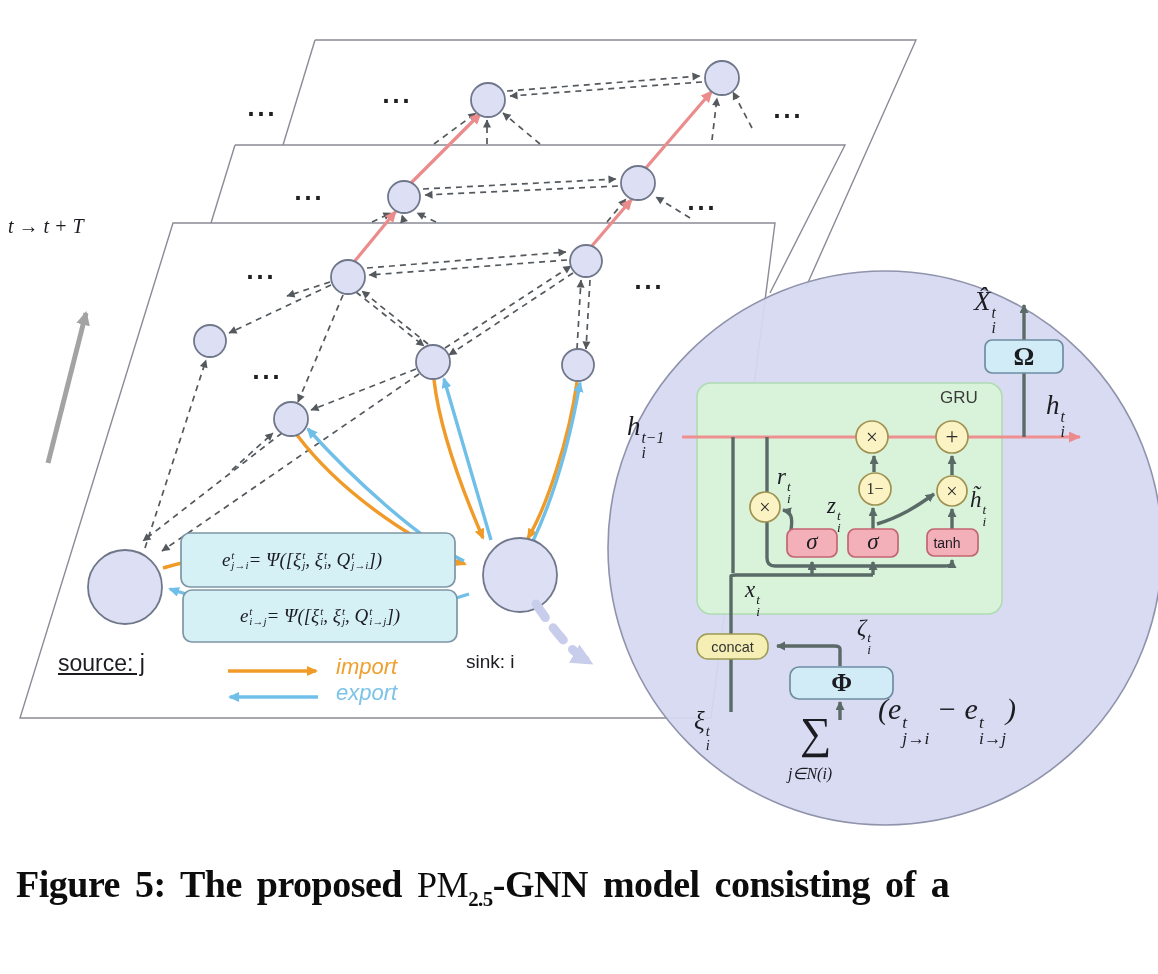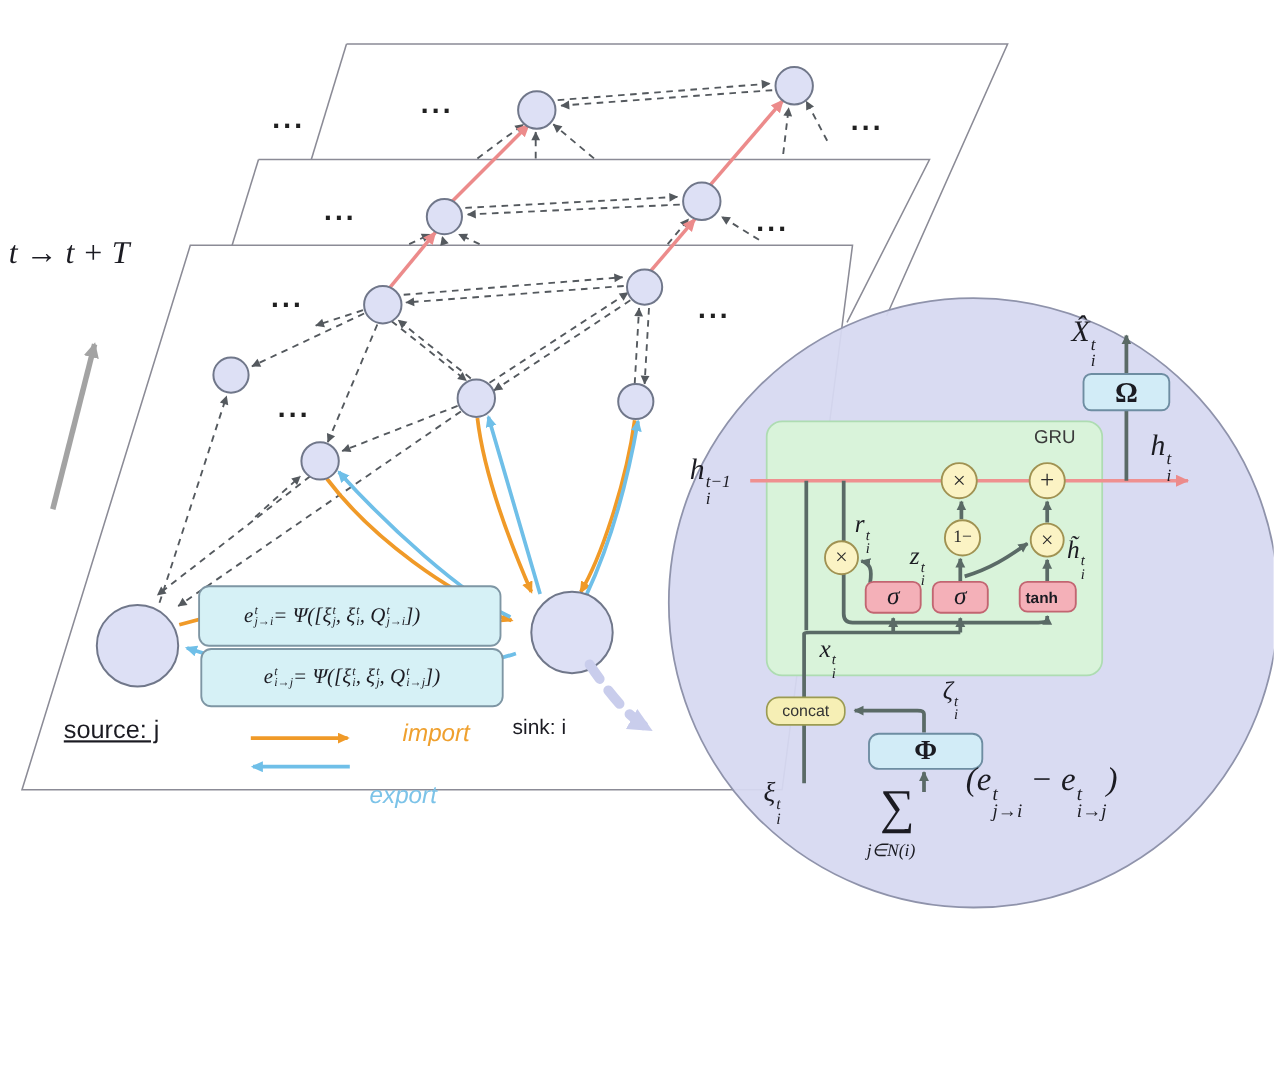--- a/index.html
+++ b/index.html
@@ -171,21 +171,21 @@
     <rect x="787" y="529" width="50" height="28" rx="7"></rect>
     <rect x="848" y="529" width="50" height="28" rx="7"></rect>
     <rect x="927" y="529" width="51" height="27" rx="7"></rect>
   </g>
 
   <rect x="985" y="340" width="78" height="33" rx="7" fill="#d2ecf7" stroke="#6e8da2" stroke-width="1.7"></rect>
   <rect x="790" y="667" width="103" height="32" rx="9" fill="#d2ecf7" stroke="#6e8da2" stroke-width="1.7"></rect>
   <rect x="697" y="634" width="71" height="25" rx="11" fill="#f6efb5" stroke="#9b9b52" stroke-width="1.5"></rect>
 </svg>
 
-<div class="lbl m" style="left:8px;top:216px;font-size:29px;">t → t + T</div>
+<div class="lbl m" style="left:8px;top:216px;font-size:20px;">t → t + T</div>
 
 <div class="lbl dots" style="left:247px;top:99px;">...</div>
 <div class="lbl dots" style="left:382px;top:86px;">...</div>
 <div class="lbl dots" style="left:773px;top:101px;">...</div>
 <div class="lbl dots" style="left:294px;top:183px;">...</div>
 <div class="lbl dots" style="left:687px;top:193px;">...</div>
 <div class="lbl dots" style="left:246px;top:262px;">...</div>
 <div class="lbl dots" style="left:252px;top:362px;">...</div>
 <div class="lbl dots" style="left:634px;top:272px;">...</div>
 
@@ -211,22 +211,22 @@
       </span>, ξ<span class="ss">
         <span class="sp">t</span>
         <span class="sb">j</span>
       </span>, Q<span class="ss">
         <span class="sp">t</span>
         <span class="sb">i→j</span>
       </span> ])</div>
 
 <div class="lbl sans" style="left:58px;top:652px;font-size:23px;text-decoration:underline;">source: j</div>
 <div class="lbl sans" style="left:466px;top:652px;font-size:19px;">sink: i</div>
-<div class="lbl sans" style="left:336px;top:656px;font-size:22px;font-style:italic;color:#efa02e;margin-left:30px;">import</div>
-<div class="lbl sans" style="left:336px;top:682px;font-size:22px;font-style:italic;color:#7cc3e8;margin-top:30px;">export</div>
+<div class="lbl sans" style="left:336px;top:656px;font-size:22px;font-style:italic;color:#efa02e;">import</div>
+<div class="lbl sans" style="left:336px;top:682px;font-size:22px;font-style:italic;color:#7cc3e8;">export</div>
 
 <div class="lbl m" style="left:627px;top:413px;font-size:27px;">h<span class="ss">
         <span class="sp">t−1</span>
         <span class="sb">i</span>
       </span></div>
 <div class="lbl sans" style="left:940px;top:389px;font-size:17px;color:#3a3a3a;">GRU</div>
 <div class="lbl m" style="left:1046px;top:392px;font-size:27px;">h<span class="ss">
         <span class="sp">t</span>
         <span class="sb">i</span>
       </span></div>
@@ -237,21 +237,21 @@
 <div class="boxtxt" style="left:985px;top:340px;width:78px;height:33px;font-size:26px;font-weight:700;">Ω</div>
 
 <div class="gatetxt" style="left:856px;top:421px;width:32px;height:32px;font-size:21px;">×</div>
 <div class="gatetxt" style="left:936px;top:421px;width:32px;height:32px;font-size:23px;">+</div>
 <div class="gatetxt" style="left:750px;top:492px;width:30px;height:30px;font-size:20px;">×</div>
 <div class="gatetxt" style="left:859px;top:474px;width:32px;height:30px;font-size:16px;">1−</div>
 <div class="gatetxt" style="left:937px;top:476px;width:30px;height:30px;font-size:20px;">×</div>
 
 <div class="boxtxt m" style="left:787px;top:528px;width:50px;height:28px;font-size:23px;">σ</div>
 <div class="boxtxt m" style="left:848px;top:528px;width:50px;height:28px;font-size:23px;">σ</div>
-<div class="boxtxt sans" style="left:927px;top:529px;width:40px;height:27px;font-size:14px;font-weight:700;">tanh</div>
+<div class="boxtxt sans" style="left:927px;top:529px;width:40px;height:27px;font-size:14px;font-weight:400;">tanh</div>
 
 <div class="lbl m" style="left:777px;top:465px;font-size:23px;">r<span class="ss">
         <span class="sp">t</span>
         <span class="sb">i</span>
       </span></div>
 <div class="lbl m" style="left:827px;top:494px;font-size:23px;">z<span class="ss">
         <span class="sp">t</span>
         <span class="sb">i</span>
       </span></div>
 <div class="lbl m" style="left:970px;top:488px;font-size:23px;">h̃<span class="ss">
@@ -276,14 +276,17 @@
 <div class="lbl" style="left:800px;top:712px;font-size:44px;">∑</div>
 <div class="lbl m" style="left:788px;top:766px;font-size:16px;">j∈N(i)</div>
 <div class="lbl m" style="left:866px;top:694px;font-size:30px;margin-left:12px;">(e<span class="ss">
         <span class="sp">t</span>
         <span class="sb">j→i</span>
       </span> − e<span class="ss">
         <span class="sp">t</span>
         <span class="sb">i→j</span>
       </span>)</div>
 
-
+<div class="caption" style="left:16px;top:862px;word-spacing:6px;">
+  <span>Figure 5: The proposed </span><span class="cap-pm">PM</span><sub style="font-size:0.55em;">2.5</sub><span>-GNN model consisting of a</span>
 </div>
 
+</div>
+
 </body></html>

